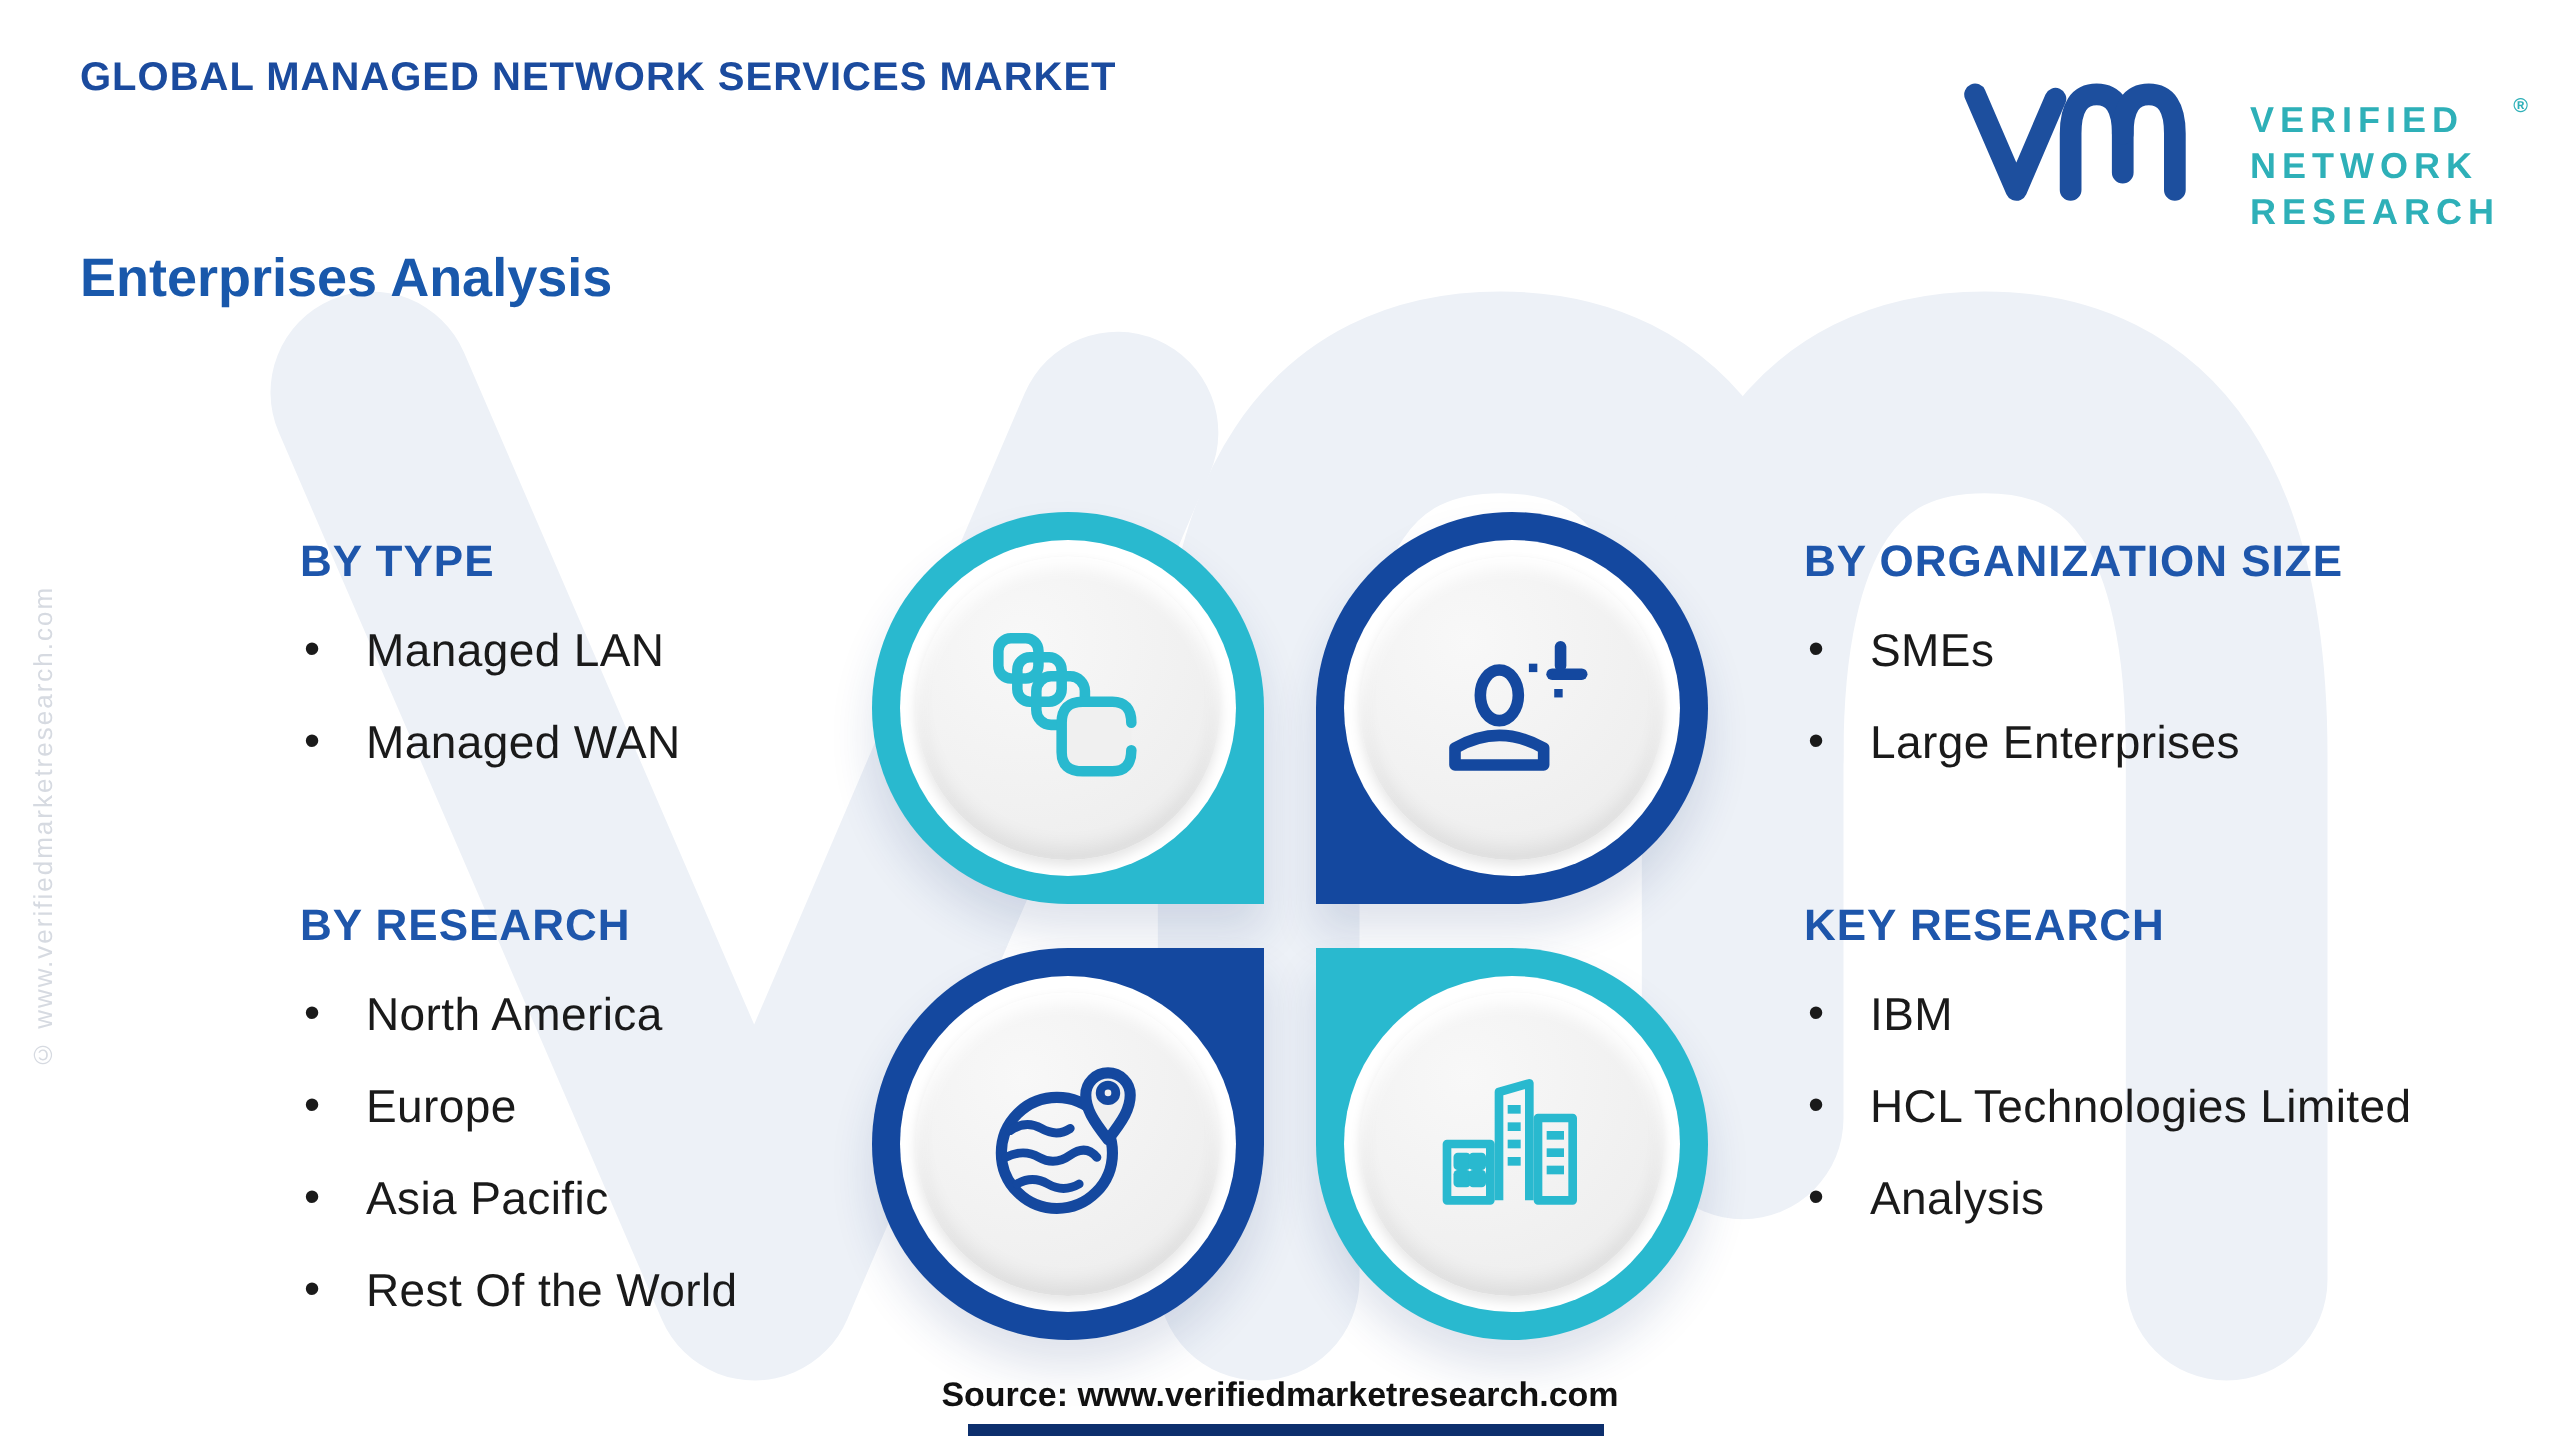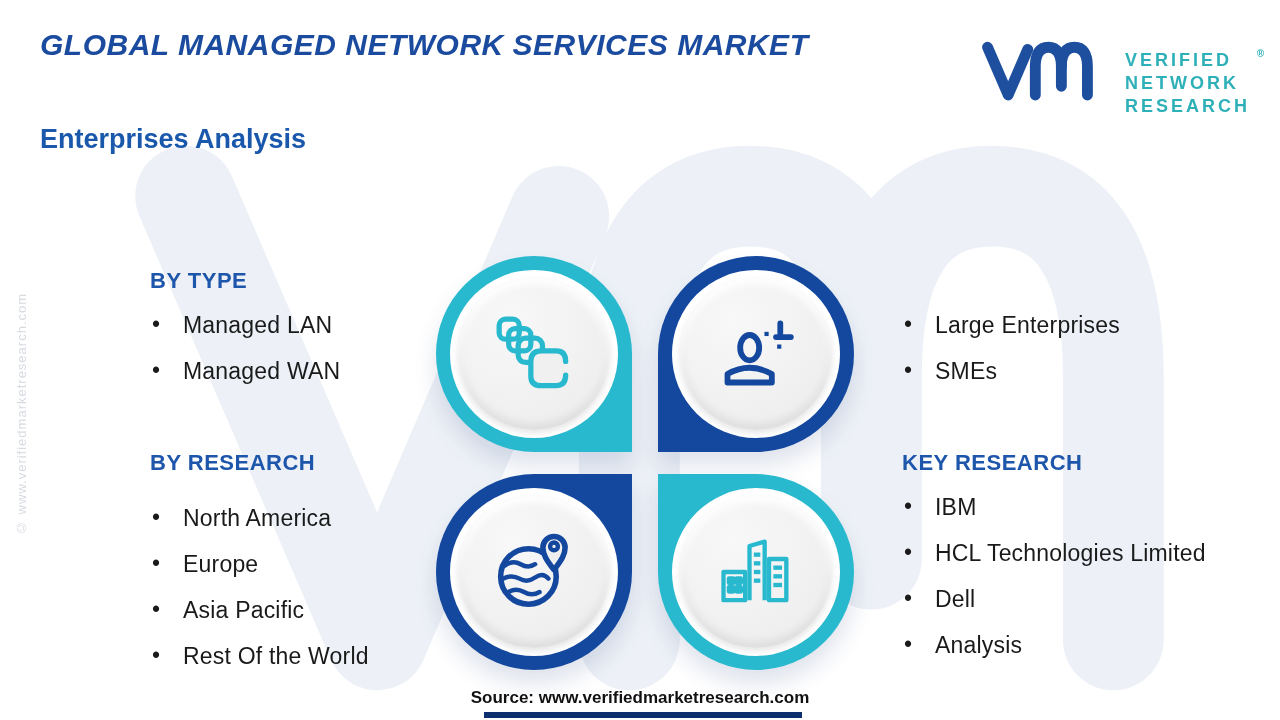--- a/index.html
+++ b/index.html
@@ -8,21 +8,21 @@
   .canvas { position:relative; width:1280px; height:720px; background:#ffffff; overflow:hidden; }
 
   
   .wm-glyph { position:absolute; left:105px; top:55px; width:1210px; height:706px; z-index:0; }
   .wm-side { position:absolute; left:14px; top:275px; height:260px; z-index:0;
              writing-mode:vertical-rl; transform:rotate(180deg);
              font-size:13px; color:#d6dae1; letter-spacing:1px; }
 
   
   .title { position:absolute; left:40px; top:28px; z-index:2;
-           font-size:30px; font-weight:bold; letter-spacing:0.5px; color:#1b4b9e;font-style:italic; }
+           font-size:20px; font-weight:bold; letter-spacing:0.5px; color:#1b4b9e; }
   .subtitle { position:absolute; left:40px; top:124px; z-index:2;
               font-size:27px; font-weight:bold; color:#1958ab; }
 
   .logo { position:absolute; right:30px; top:22px; z-index:2; display:flex; align-items:center; gap:12px; }
   .logo-mark { width:138px; height:76px; }
   .logo-text { position:relative; color:#2eb0b8; font-weight:bold; font-size:18px;
                letter-spacing:3px; line-height:23px;margin-top:27px; }
   .logo-reg { position:absolute; right:-14px; top:-7px; font-size:10px; letter-spacing:0; }
 
   
@@ -41,21 +41,21 @@
   
   .sec-heading { position:absolute; z-index:2; font-size:22px; font-weight:bold;
                  letter-spacing:0.5px; color:#1e56ab; }
   .items { position:absolute; z-index:2; list-style:none; }
   .items .li { position:relative; padding-left:33px; font-size:23px; letter-spacing:0.2px;
                color:#1a1a1a; margin-bottom:19px; }
   .items .li::before { content:"\2022"; position:absolute; left:2px; top:-1px; color:#1a1a1a; font-size:23px; }
   #h-type  { left:150px; top:268px; }
   #l-type  { left:150px; top:312px; }
   #h-geo   { left:150px; top:450px; }
-  #l-geo   { left:150px; top:494px;margin-top:11px; }
+  #l-geo   { left:150px; top:494px; }
   #h-org   { left:902px; top:268px; }
   #l-org   { left:902px; top:312px; }
   #h-key   { left:902px; top:450px; }
   #l-key   { left:902px; top:494px; }
 
   
   .source { position:absolute; left:0; right:0; top:688px; z-index:2; text-align:center;
             font-size:17px; font-weight:600; color:#111111; }
   .footer-rule { position:absolute; left:484px; top:712px; width:318px; height:6px;
                  background:#0d2f6d; z-index:2; }
@@ -161,29 +161,29 @@
   </ul>
 
   <div class="sec-heading" id="h-geo">BY RESEARCH</div>
   <ul class="items" id="l-geo">
     <li class="li">North America</li>
     <li class="li">Europe</li>
     <li class="li">Asia Pacific</li>
     <li class="li">Rest Of the World</li>
   </ul>
 
+  <div class="sec-heading" id="h-org">BY ORGANIZATION SIZE</div>
   <ul class="items" id="l-org">
+    <li class="li">SMEs</li>
     <li class="li">Large Enterprises</li>
-    <li class="li">SMEs</li>
   </ul>
 
   <div class="sec-heading" id="h-key">KEY RESEARCH</div>
   <ul class="items" id="l-key">
     <li class="li">IBM</li>
     <li class="li">HCL Technologies Limited</li>
-    <li class="li">Dell</li>
     <li class="li">Analysis</li>
   </ul>
 
   <div class="source">Source: www.verifiedmarketresearch.com</div>
   <div class="footer-rule"></div>
 
 </div>
 
 </body></html>

